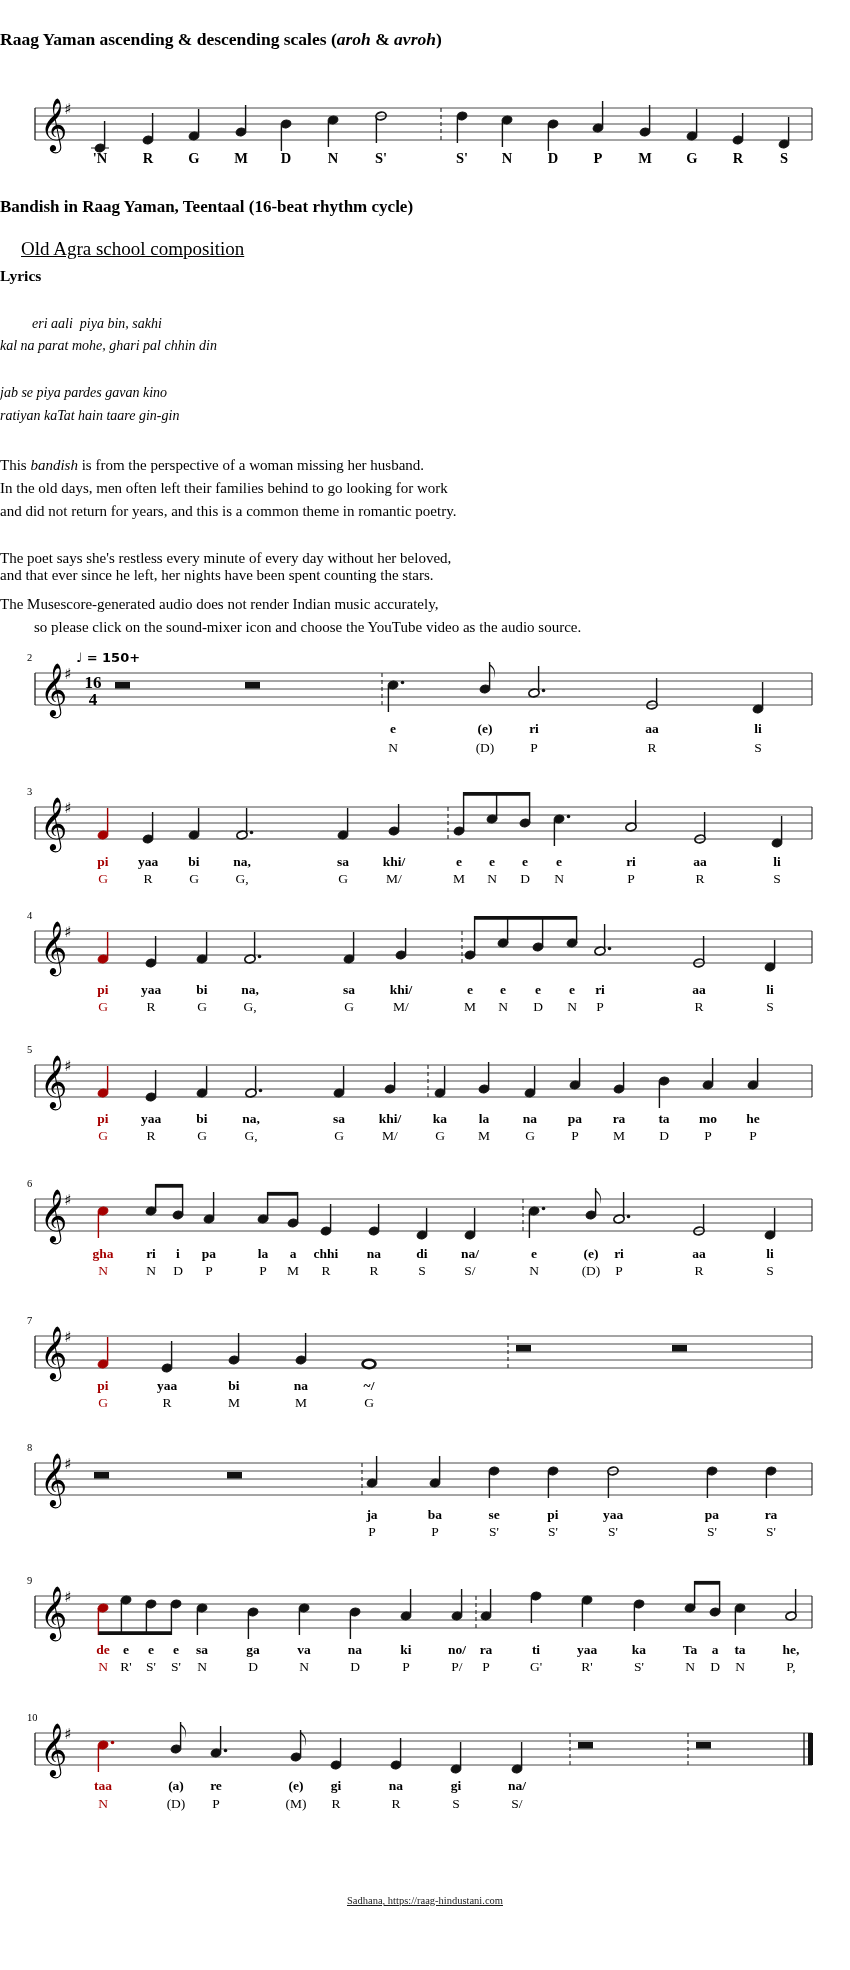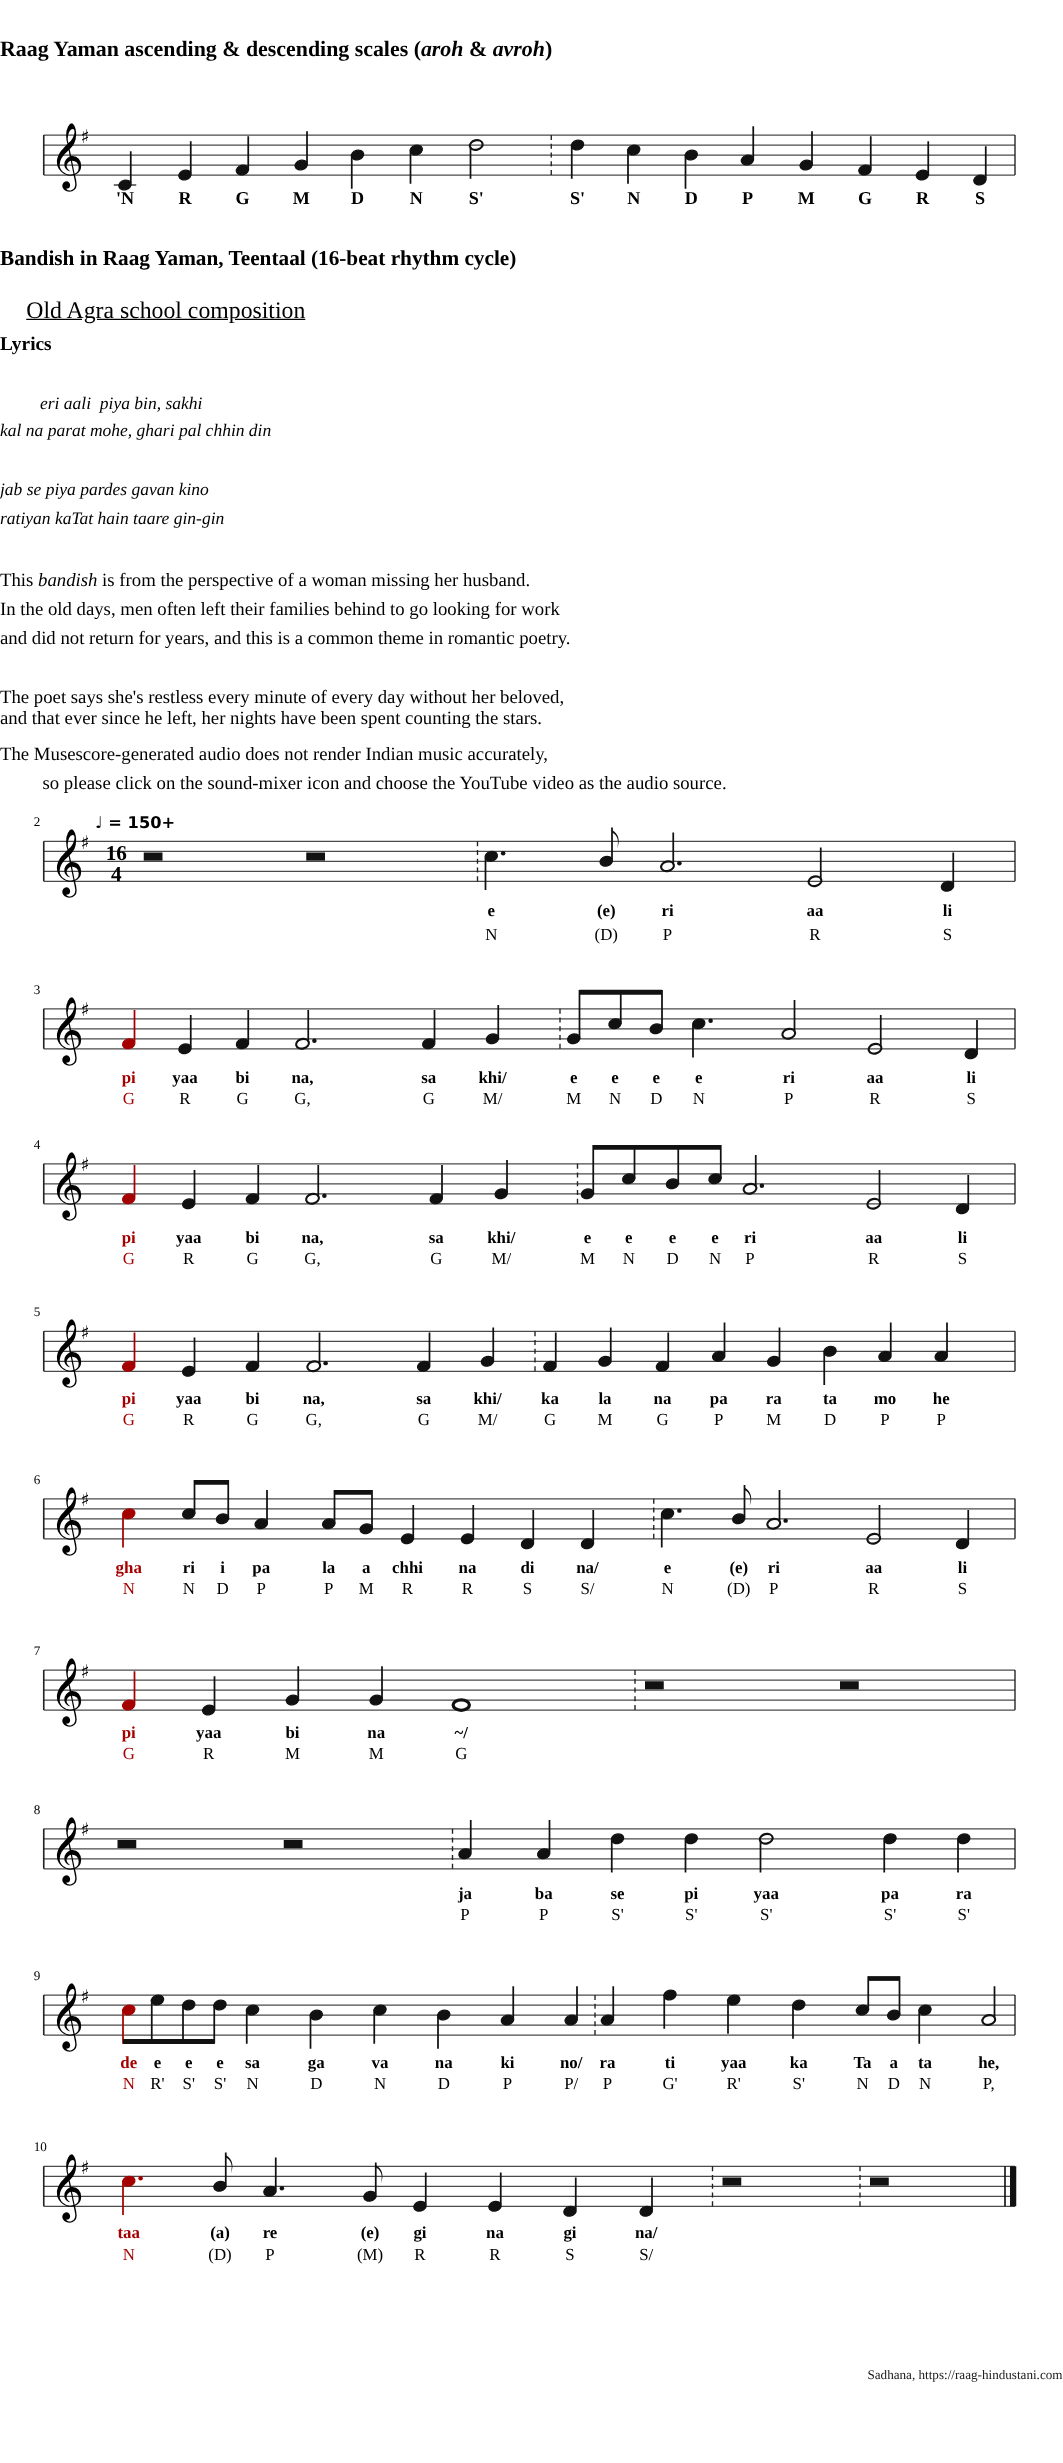--- a/index.html
+++ b/index.html
@@ -3,21 +3,21 @@
 <meta charset="utf-8">
 <style>
   html,body{margin:0;padding:0;background:#fff;}
   #page{position:relative;width:850px;height:1970px;background:#fff;overflow:hidden;
         font-family:"Liberation Serif","DejaVu Serif",serif;color:#000;}
   .cline{position:absolute;left:0;width:850px;text-align:left;white-space:pre;}
   .b{font-weight:bold;}
   .i{font-style:italic;}
   .u{text-decoration:underline;}
   #score-svg{position:absolute;left:0;top:0;}
-  #footer{position:absolute;left:0;width:850px;text-align:right;font-size:10.5px;color:#1a1a1a;}
+  #footer{position:absolute;left:0;width:850px;text-align:center;font-size:10.5px;color:#1a1a1a;text-decoration:underline;}
 </style>
 </head>
 <body>
 
 <div id="page">
 
   <svg id="score-svg" width="850" height="1970">
       <g>
         <line x1="35" y1="108" x2="812" y2="108" stroke="#4a4a4a" stroke-width="1"></line>
         <line x1="35" y1="116" x2="812" y2="116" stroke="#4a4a4a" stroke-width="1"></line>

